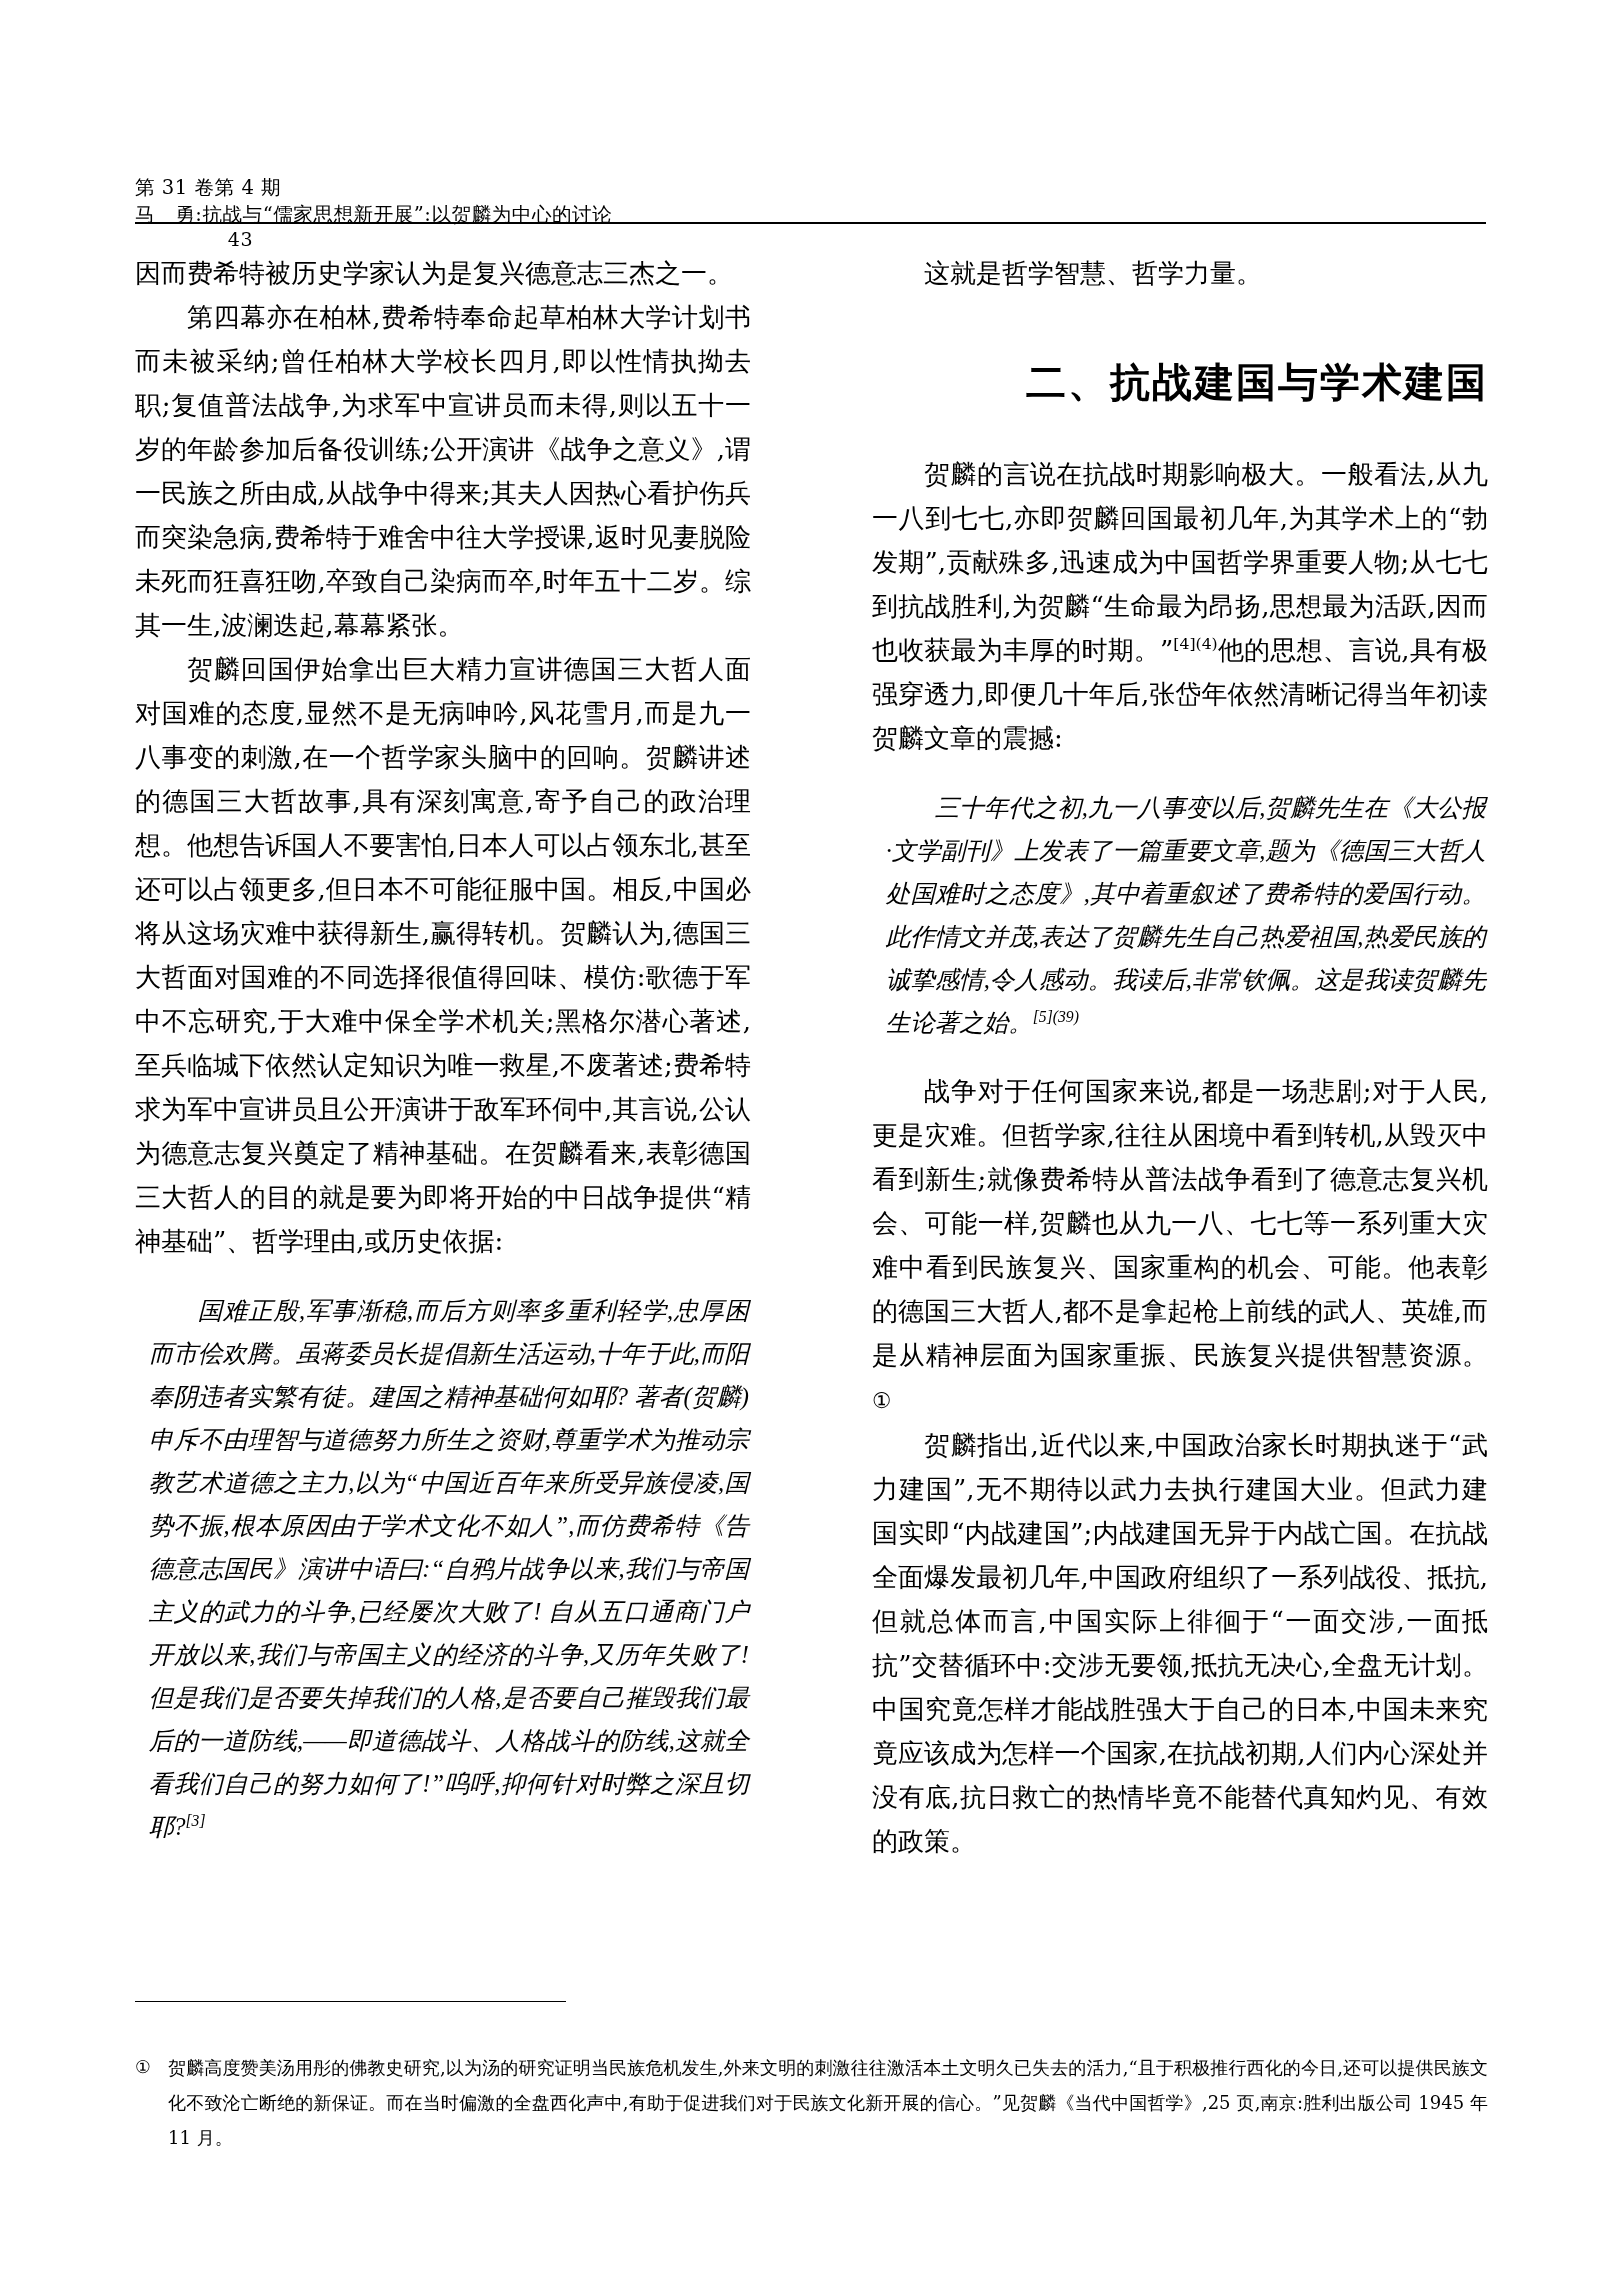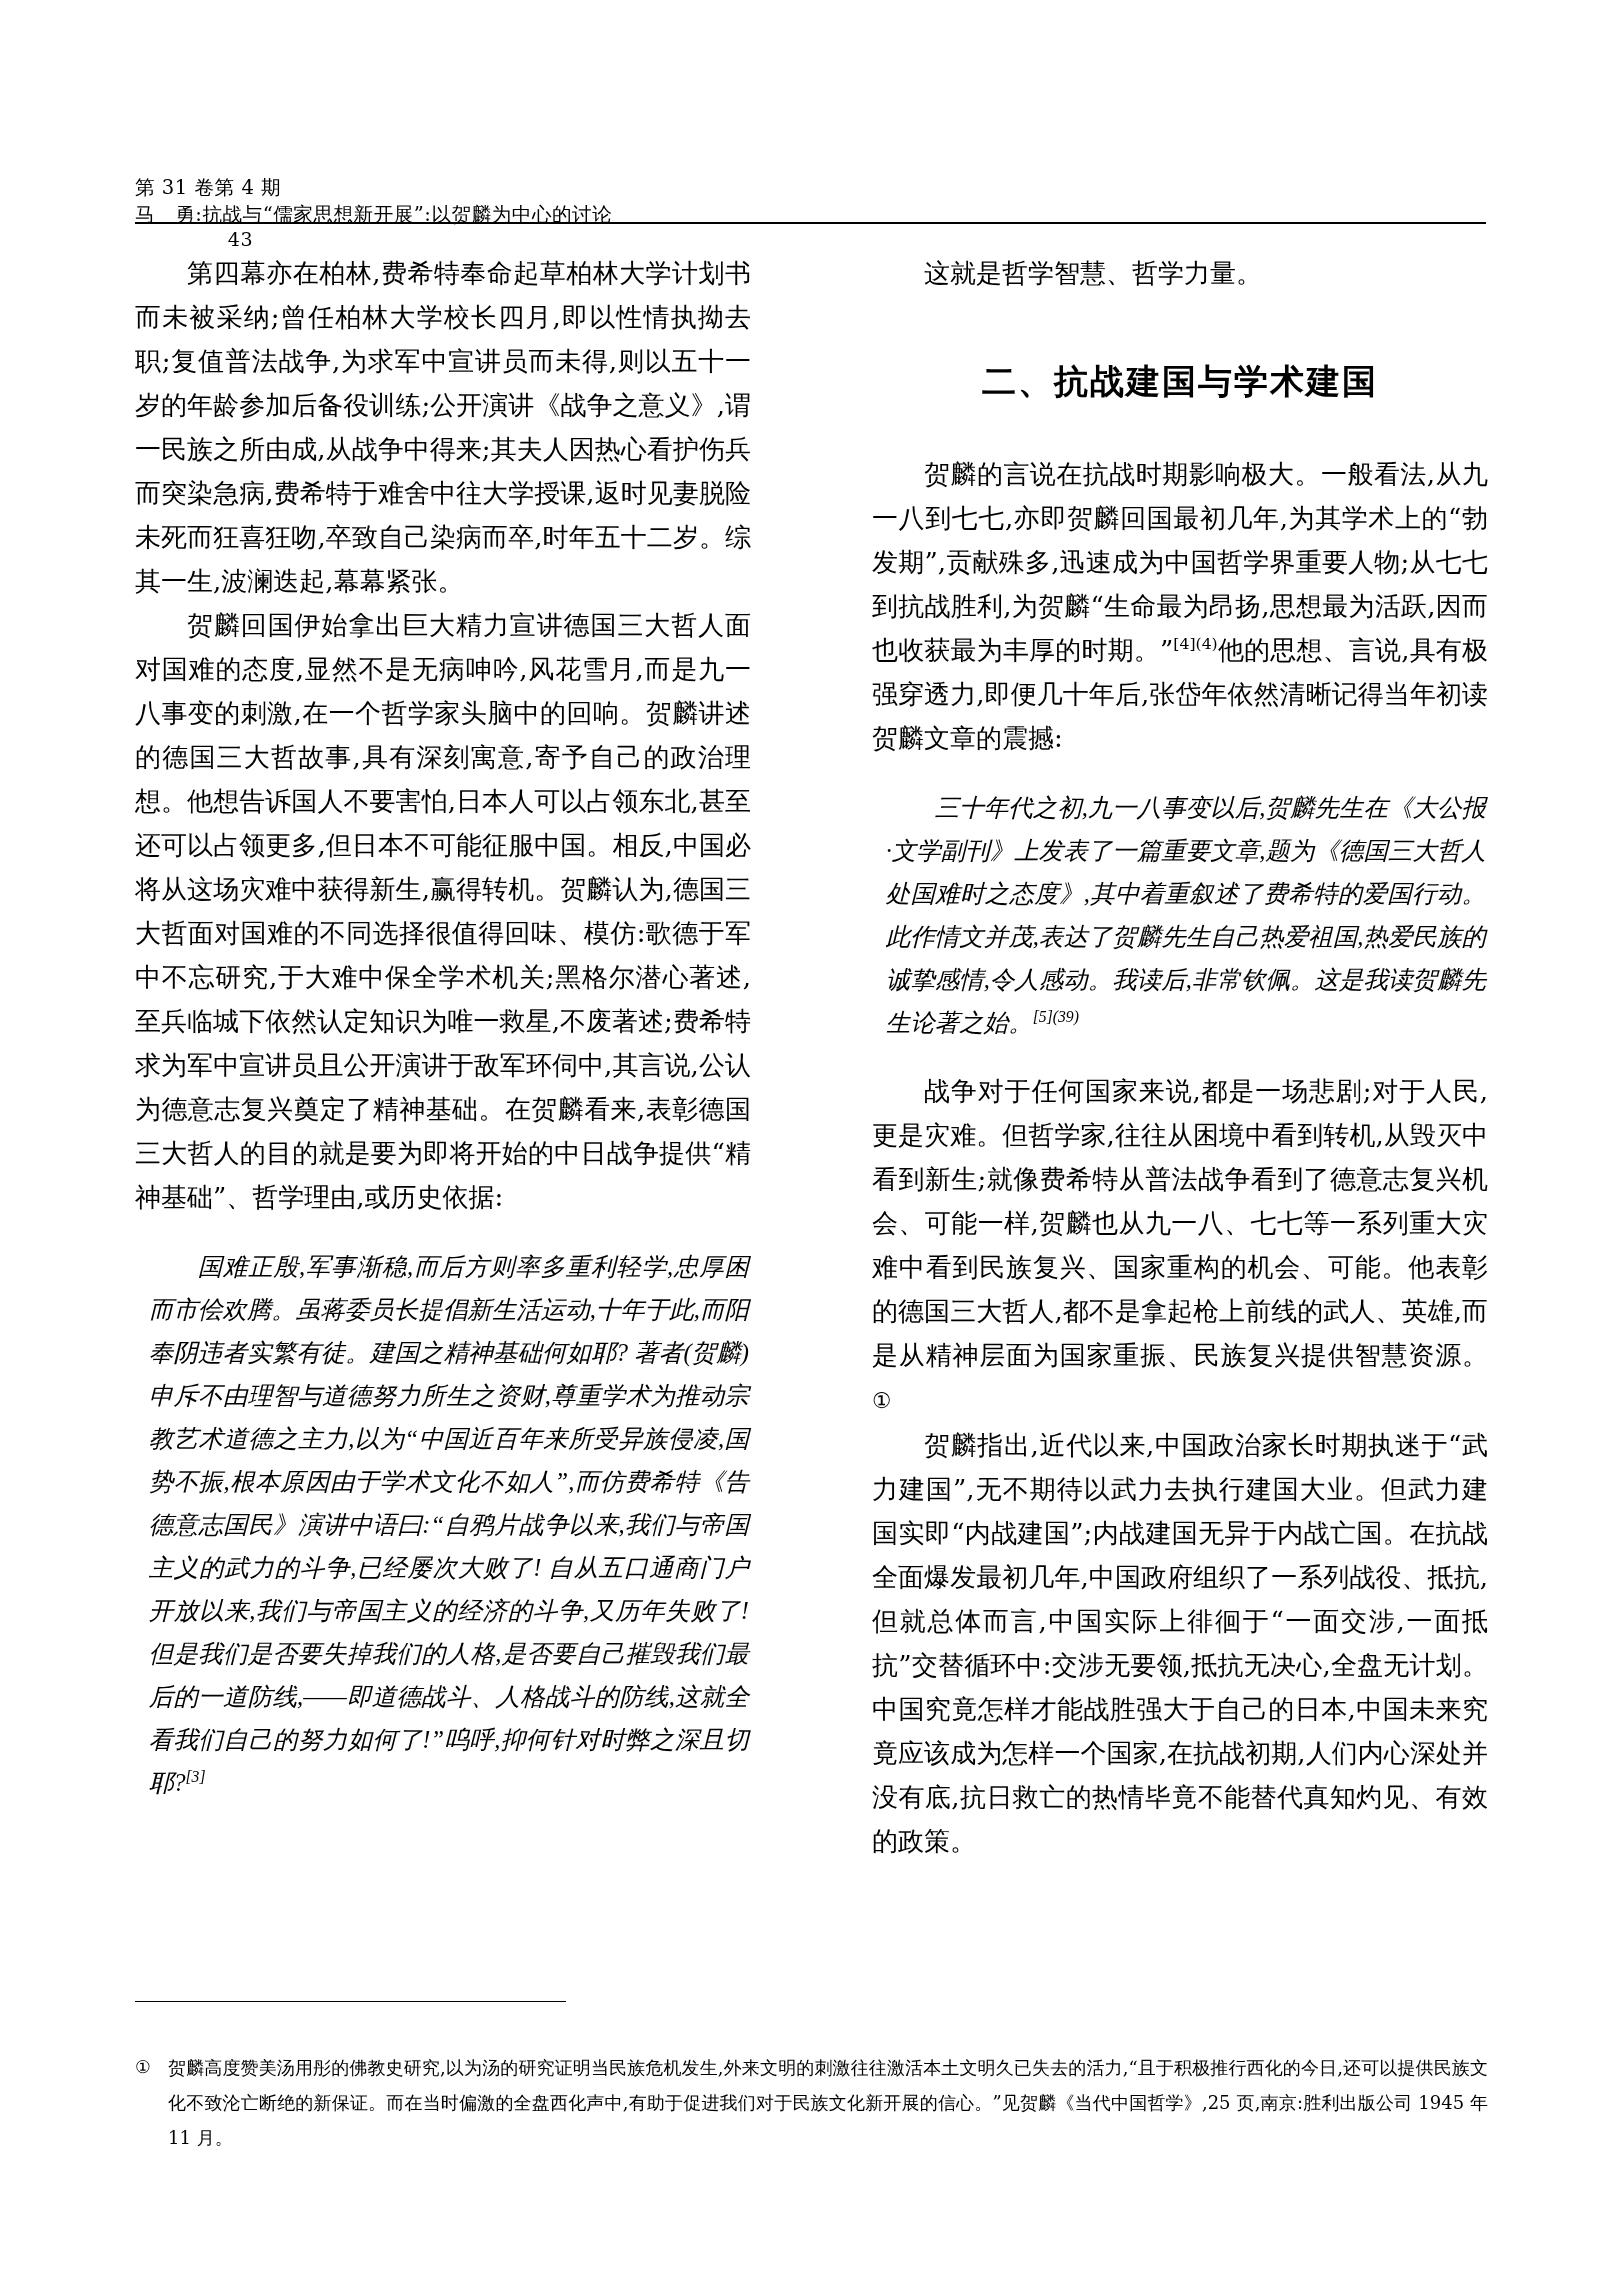--- a/index.html
+++ b/index.html
@@ -103,23 +103,23 @@
     margin-right: 2px;
     text-indent: 49px;
     text-align: justify;
     text-justify: inter-ideograph;
     font-style: italic;
   }
   .quote-gap-top { margin-top: 25.5px; }
   .quote-gap-bot { margin-bottom: 25.5px; }
 
   .sec-head {
-    font-size: 34px;
+    font-size: 40px;
     line-height: 51px;
-    text-align: center;
+    text-align: right;
     font-weight: bold;
     letter-spacing: 2px;
     margin: 61px 0 45px 0;
   }
 
   sup.cite {
     font-size: 15.7px;
     vertical-align: super;
     line-height: 0;
   }
@@ -165,20 +165,21 @@
     <span class="rh-left">第 31 卷第 4 期</span>
     <span class="rh-center">马　勇:抗战与“儒家思想新开展”:以贺麟为中心的讨论</span>
     <span class="rh-right">43</span>
   </div>
   <div class="head-rule"></div>
 
   <div class="columns">
 
     <div class="col col-left">
 
+      <p class="body noindent">因而费希特被历史学家认为是复兴德意志三杰之一。</p>
 
       <p class="body">第四幕亦在柏林,费希特奉命起草柏林大学计划书而未被采纳;曾任柏林大学校长四月,即以性情执拗去职;复值普法战争,为求军中宣讲员而未得,则以五十一岁的年龄参加后备役训练;公开演讲《战争之意义》,谓一民族之所由成,从战争中得来;其夫人因热心看护伤兵而突染急病,费希特于难舍中往大学授课,返时见妻脱险未死而狂喜狂吻,卒致自己染病而卒,时年五十二岁。综其一生,波澜迭起,幕幕紧张。</p>
 
       <p class="body">贺麟回国伊始拿出巨大精力宣讲德国三大哲人面对国难的态度,显然不是无病呻吟,风花雪月,而是九一八事变的刺激,在一个哲学家头脑中的回响。贺麟讲述的德国三大哲故事,具有深刻寓意,寄予自己的政治理想。他想告诉国人不要害怕,日本人可以占领东北,甚至还可以占领更多,但日本不可能征服中国。相反,中国必将从这场灾难中获得新生,赢得转机。贺麟认为,德国三大哲面对国难的不同选择很值得回味、模仿:歌德于军中不忘研究,于大难中保全学术机关;黑格尔潜心著述,至兵临城下依然认定知识为唯一救星,不废著述;费希特求为军中宣讲员且公开演讲于敌军环伺中,其言说,公认为德意志复兴奠定了精神基础。在贺麟看来,表彰德国三大哲人的目的就是要为即将开始的中日战争提供“精神基础”、哲学理由,或历史依据:</p>
 
       <div class="quote-gap-top"></div>
       <p class="quote"><span>国难正殷,军事渐稳,而后方则率多重利轻学,忠厚困而市侩欢腾。虽蒋委员长提倡新生活运动,十年于此,而阳奉阴违者实繁有徒。建国之精神基础何如耶? 著者(贺麟)申斥不由理智与道德努力所生之资财,尊重学术为推动宗教艺术道德之主力,以为“中国近百年来所受异族侵凌,国势不振,根本原因由于学术文化不如人”,而仿费希特《告德意志国民》演讲中语曰:“自鸦片战争以来,我们与帝国主义的武力的斗争,已经屡次大败了! 自从五口通商门户开放以来,我们与帝国主义的经济的斗争,又历年失败了! 但是我们是否要失掉我们的人格,是否要自己摧毁我们最后的一道防线,——即道德战斗、人格战斗的防线,这就全看我们自己的努力如何了!”呜呼,抑何针对时弊之深且切耶?</span><sup class="cite">[3]</sup></p>
 
     </div>
 

